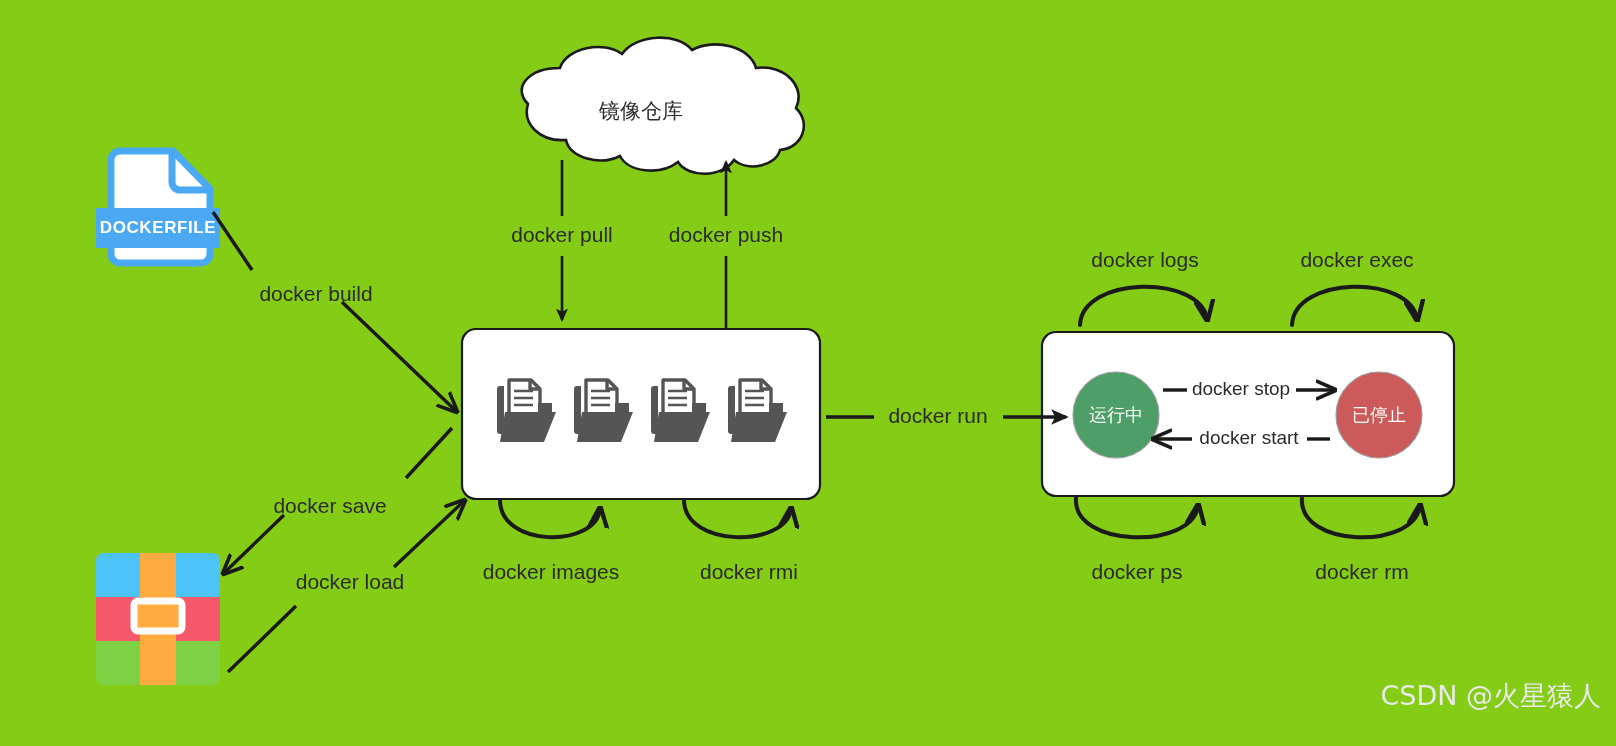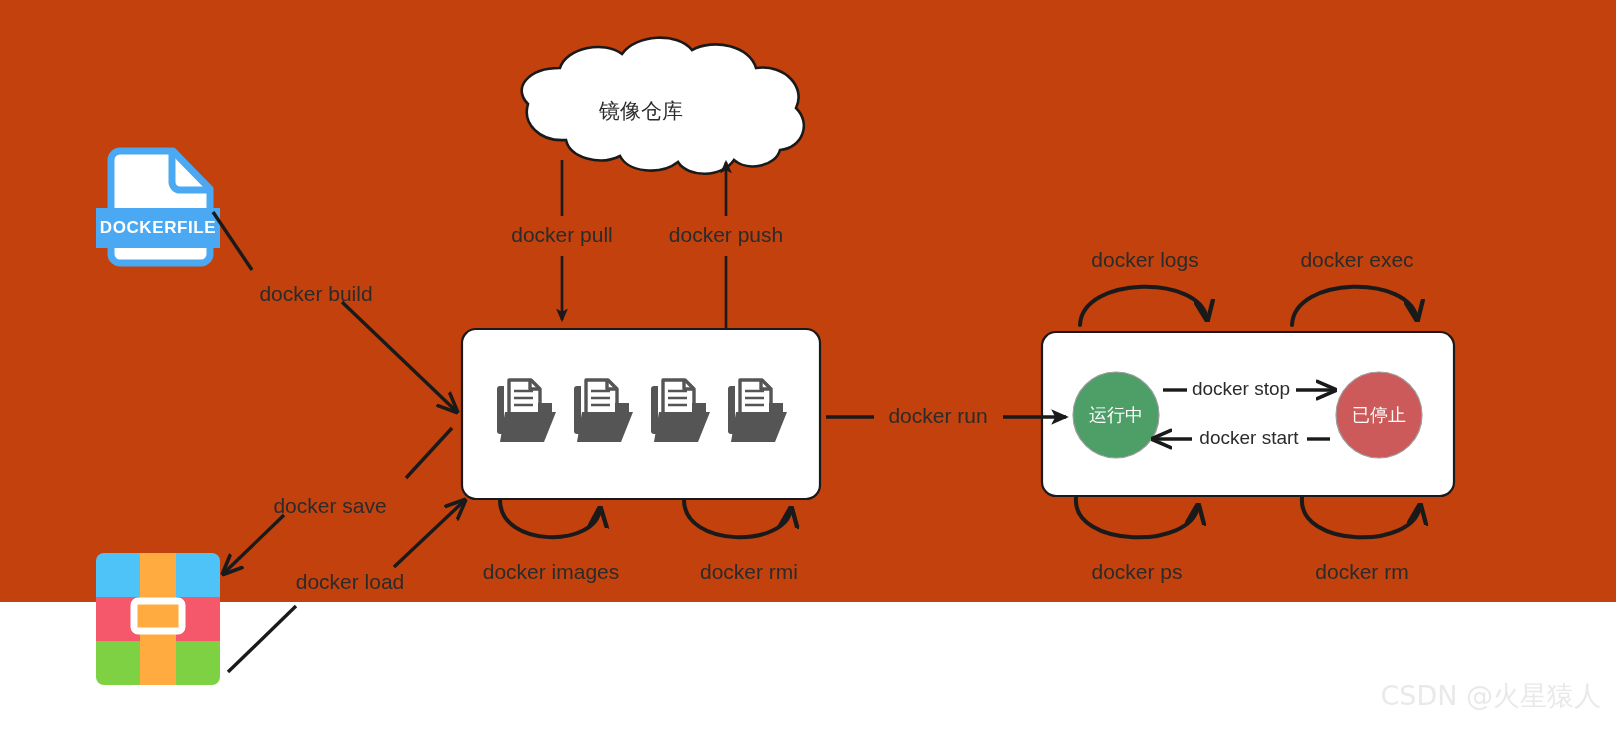--- a/index.html
+++ b/index.html
@@ -9,22 +9,22 @@
   }
   body {
     width: 1616px;
     height: 746px;
     overflow: hidden;
     font-family: "Liberation Sans", "DejaVu Sans", sans-serif;
   }
   #diagram-root {
     position: relative;
     width: 1616px;
-    height: 602px;
-    background: #c2410c;
+    height: 746px;
+    background: #84cc16;
   }
   svg#scene {
     display: block;
     width: 1616px;
     height: 746px;
   }
   .cmd-label {
     font-family: "Liberation Sans", "DejaVu Sans", sans-serif;
     font-size: 21px;
     fill: #2b2b2b;

